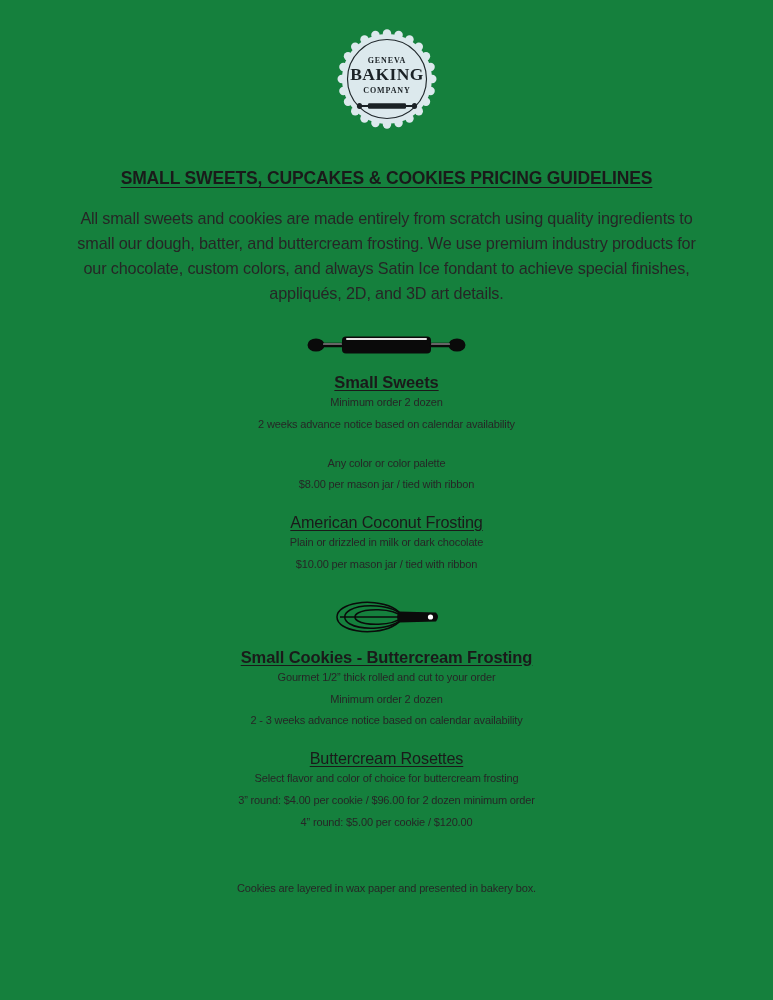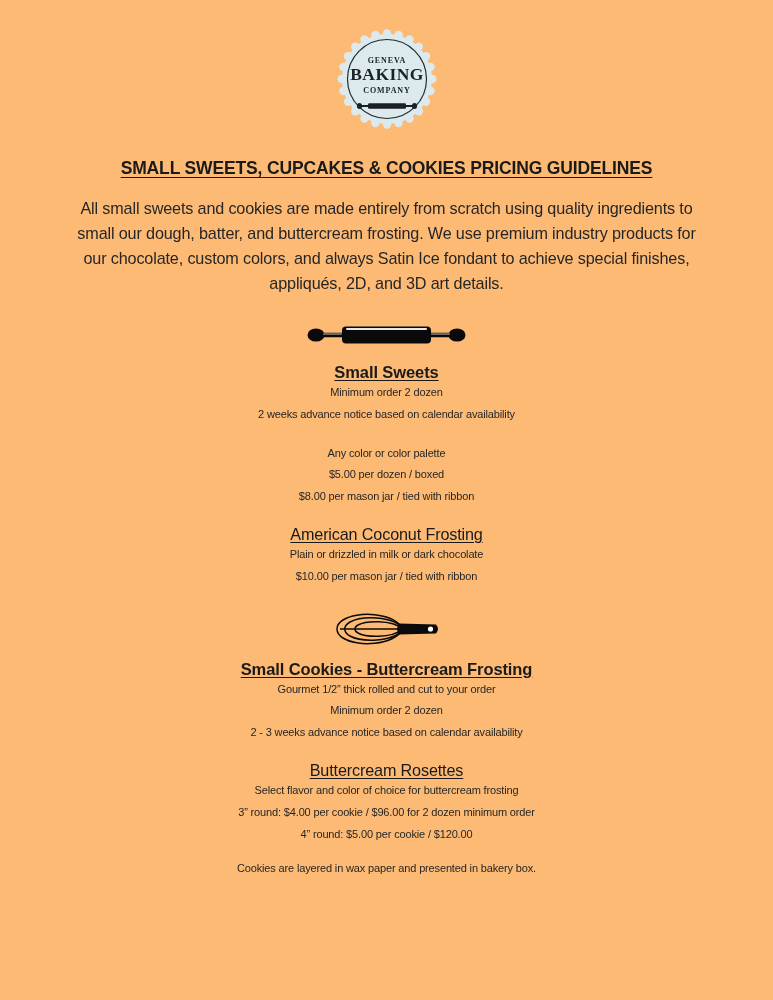--- a/index.html
+++ b/index.html
@@ -11,21 +11,21 @@
     width: 773px;
     height: 1000px;
     font-family: "Liberation Sans", sans-serif;
     color: #1a1a1a;
     overflow: hidden;
   }
   .page {
     width: 773px;
     height: 1000px;
     position: relative;
-    background: #fdba74;
+    background: #15803d;
     box-sizing: border-box;
   }
 
   
   .logo-wrap {
     width: 100%;
     display: flex;
     justify-content: center;
     padding-top: 29px;
   }
@@ -37,21 +37,21 @@
   .logo-badge svg { display: block; }
 
   
   .doc-title {
     text-align: center;
     font-size: 17.5px;
     font-weight: bold;
     letter-spacing: -0.15px;
     text-decoration: underline;
     text-underline-offset: 3px;
-    margin: 29px 0 0 0;
+    margin: 39px 0 0 0;
     color: #1a1a1a;
   }
 
   .intro {
     width: 620px;
     margin: 17px auto 0 auto;
     text-align: center;
     font-size: 16.2px;
     line-height: 25px;
     color: #262626;
@@ -85,21 +85,21 @@
     color: #1a1a1a;
   }
   .line {
     font-size: 11px;
     line-height: 21.8px;
     letter-spacing: -0.15px;
     color: #262626;
   }
   .sp-after-head { margin-top: 0px; }
   .group-gap { margin-top: 17px; }
-  .closing { margin-top: 13px; }
+  .closing { margin-top: 44px; }
 </style>
 </head>
 <body>
 
 <div class="page">
 
   <div class="logo-wrap">
     <div class="logo-badge">
       <svg width="100" height="100" viewBox="0 0 100 100" xmlns="http://www.w3.org/2000/svg">
         <g>
@@ -173,21 +173,20 @@
     </svg>
   </div>
 
   <div class="block" style="margin-top:13px;">
     <div class="heading-bold">Small Sweets</div>
     <div class="line sp-after-head">Minimum order 2 dozen</div>
     <div class="line">2 weeks advance notice based on calendar availability</div>
 
     <div class="group-gap">
       <div class="line">Any color or color palette</div>
-      <div class="line">$5.00 per dozen / boxed</div>
       <div class="line">$8.00 per mason jar / tied with ribbon</div>
     </div>
 
     <div class="group-gap">
       <div class="heading-plain">American Coconut Frosting</div>
       <div class="line">Plain or drizzled in milk or dark chocolate</div>
       <div class="line">$10.00 per mason jar / tied with ribbon</div>
     </div>
   </div>
 

